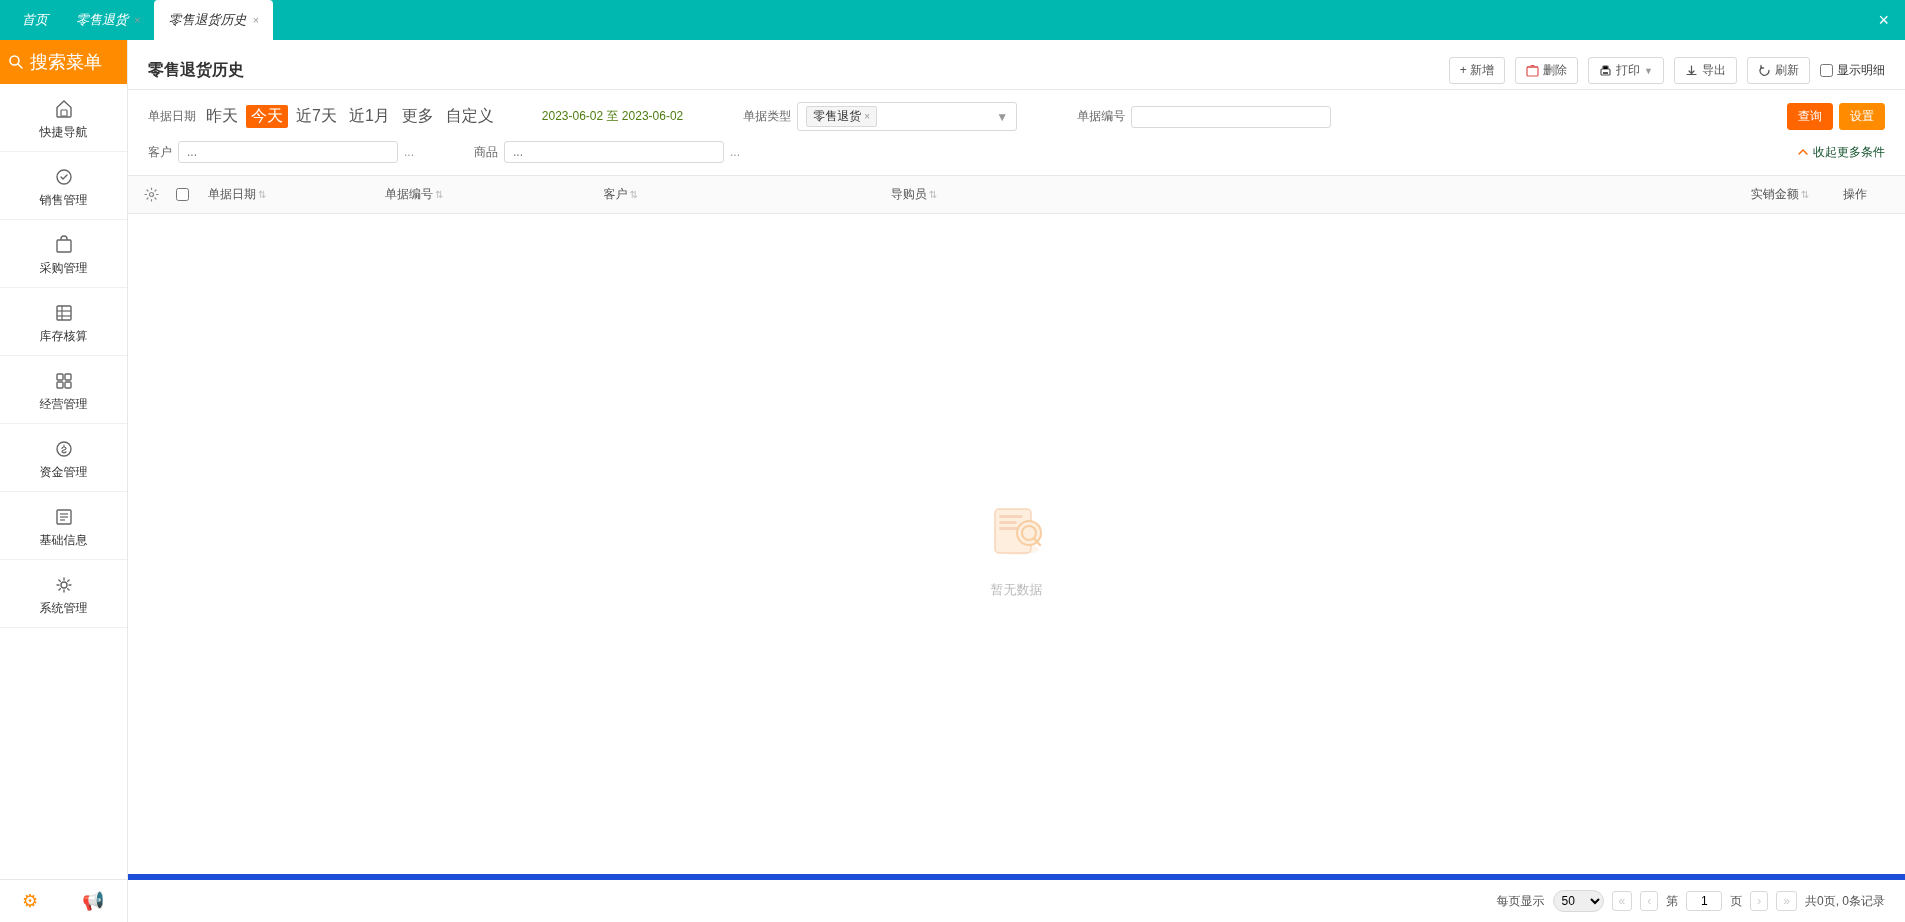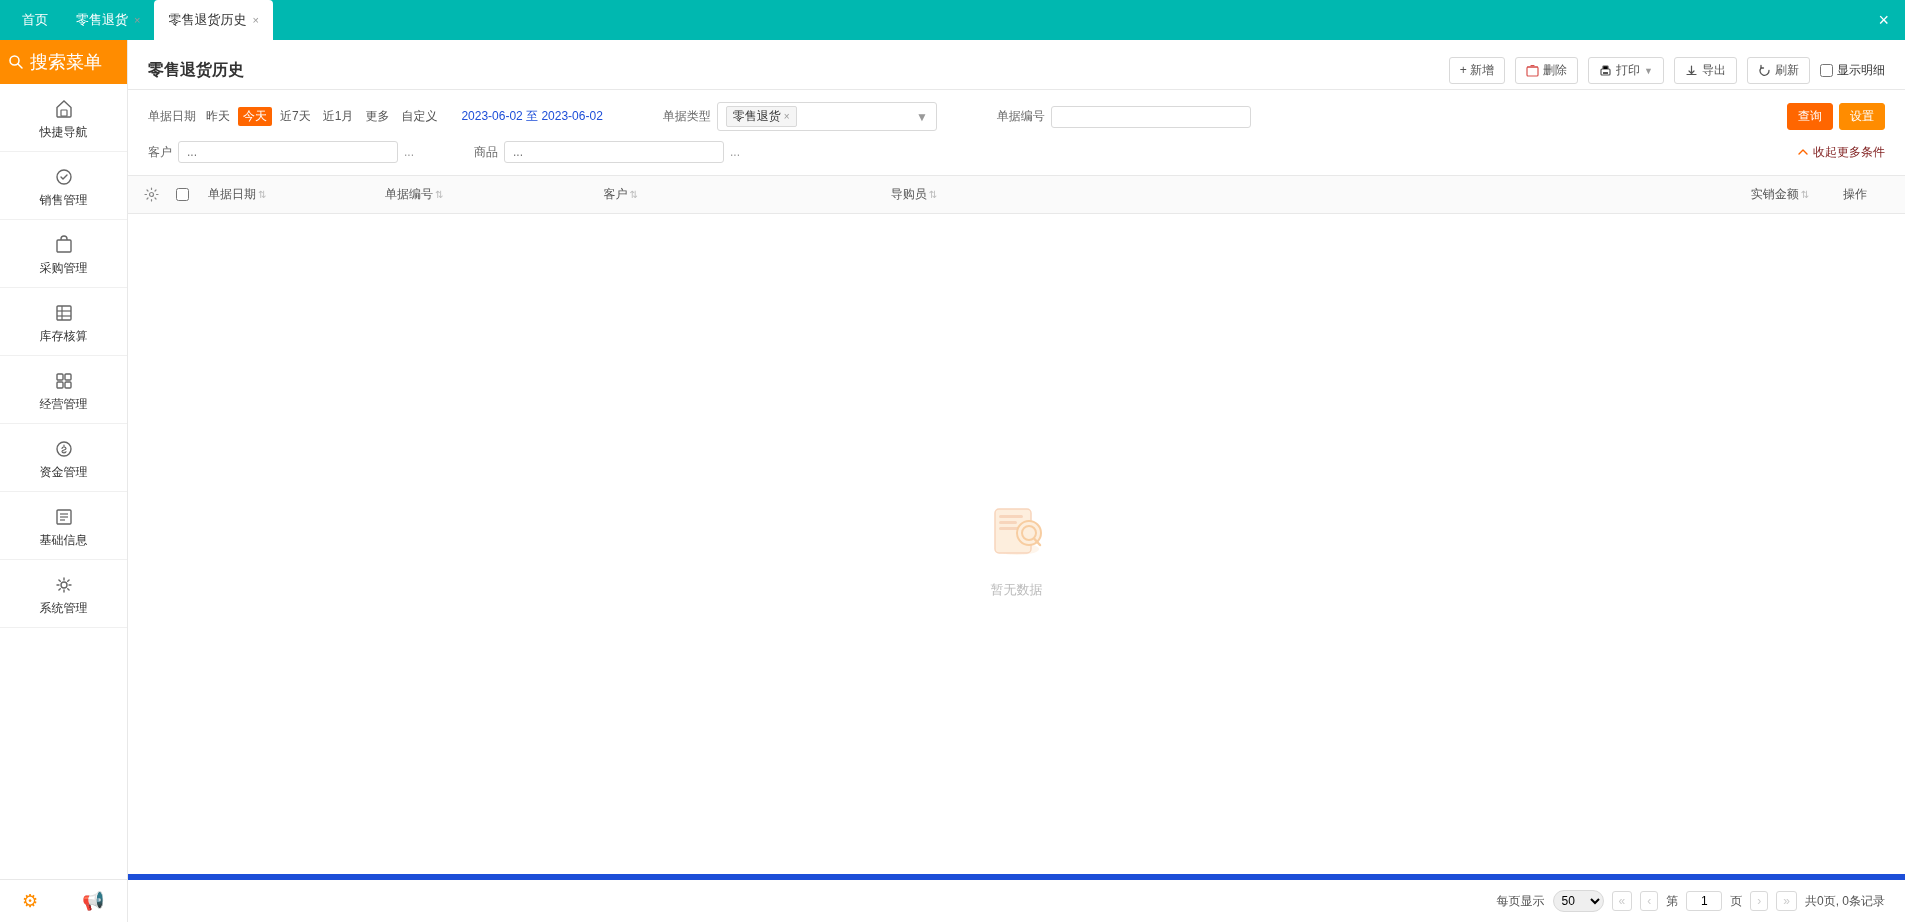--- a/index.html
+++ b/index.html
@@ -1,20 +1,20 @@
 <!DOCTYPE html>
 <html><head>
   <meta charset="utf-8">
   <style>
     * { box-sizing: border-box; margin: 0; padding: 0; }
     body { font-family: 'Microsoft YaHei', sans-serif; font-size: 13px; color: #333; background: #f0f2f5; display: flex; flex-direction: column; height: 922px; overflow: hidden; }
 
     
     .top-bar { background: #00b8b0; display: flex; align-items: center; height: 40px; flex-shrink: 0; padding: 0 8px; }
-    .top-bar-tabs { display: flex; align-items: center; flex: 1; }
+    .top-bar-tabs { display: flex; align-items: center; flex: 1; font-style: italic; }
     .top-tab { display: flex; align-items: center; padding: 0 14px; height: 40px; color: #fff; font-size: 13px; cursor: pointer; position: relative; }
     .top-tab.home { background: transparent; }
     .top-tab.active { background: #fff; color: #333; border-radius: 4px 4px 0 0; }
     .top-tab .close-icon { margin-left: 6px; font-size: 11px; color: #999; cursor: pointer; }
     .top-bar-close { color: #fff; font-size: 18px; cursor: pointer; margin-left: auto; padding: 0 8px; }
 
     
     .main-layout { display: flex; flex: 1; overflow: hidden; }
 
     
@@ -36,30 +36,30 @@
     .btn-setting { background: #ff8c00; color: #fff; border-color: #ff8c00; }
     .btn-query { background: #ff6600; color: #fff; border-color: #ff6600; }
     .checkbox-label { display: flex; align-items: center; gap: 4px; font-size: 12px; cursor: pointer; }
 
     
     .filter-area { background: #fff; padding: 12px 20px; border-bottom: 1px solid #e8e8e8; flex-shrink: 0; }
     .filter-row { display: flex; align-items: center; gap: 20px; margin-bottom: 10px; flex-wrap: wrap; }
     .filter-item { display: flex; align-items: center; gap: 6px; }
     .filter-label { font-size: 12px; color: #666; white-space: nowrap; }
     .date-options { display: flex; align-items: center; gap: 4px; }
-    .date-opt { font-size: 12px; color: #555; cursor: pointer; padding: 1px 4px; }
+    .date-opt { font-size: 16px; color: #555; cursor: pointer; padding: 1px 4px; }
     .date-opt.active { background: #ff6600; color: #fff; border-radius: 2px; padding: 1px 5px; }
-    .date-range { font-size: 12px; color: #1d4ed8; }
+    .date-range { font-size: 12px; color: #4d7c0f; margin-left: 24px; }
     .tag-select { display: flex; align-items: center; border: 1px solid #d9d9d9; border-radius: 3px; padding: 3px 8px; background: #fff; min-width: 200px; font-size: 12px; }
     .tag-item { background: #f5f5f5; border: 1px solid #d9d9d9; border-radius: 2px; padding: 1px 6px; margin-right: 4px; font-size: 12px; display: flex; align-items: center; gap: 3px; }
     .tag-close { cursor: pointer; color: #999; font-size: 10px; }
     .select-arrow { margin-left: auto; color: #999; }
     .input-field { border: 1px solid #d9d9d9; border-radius: 3px; padding: 3px 8px; font-size: 12px; min-width: 180px; color: #333; background: #fff; }
     .filter-dots { color: #999; font-size: 12px; cursor: pointer; }
-    .collapse-btn { display: flex; align-items: center; gap: 4px; color: #7f1d1d; font-size: 12px; cursor: pointer; margin: 0 auto; }
+    .collapse-btn { display: flex; align-items: center; gap: 4px; color: #14532d; font-size: 12px; cursor: pointer; margin: 0 auto; }
 
     
     .table-area { flex: 1; background: #fff; margin: 0; overflow: auto; display: flex; flex-direction: column; }
     .table-header { display: flex; align-items: center; background: #fafafa; border-bottom: 1px solid #e8e8e8; padding: 0 10px; min-height: 38px; flex-shrink: 0; }
     .th { font-size: 12px; color: #555; padding: 8px 6px; display: flex; align-items: center; gap: 2px; white-space: nowrap; }
     .th .sort-icon { color: #bbb; font-size: 10px; }
     .th-settings { width: 32px; }
     .th-checkbox { width: 32px; }
     .th-date { flex: 1.2; }
     .th-bill-no { flex: 1.5; }

